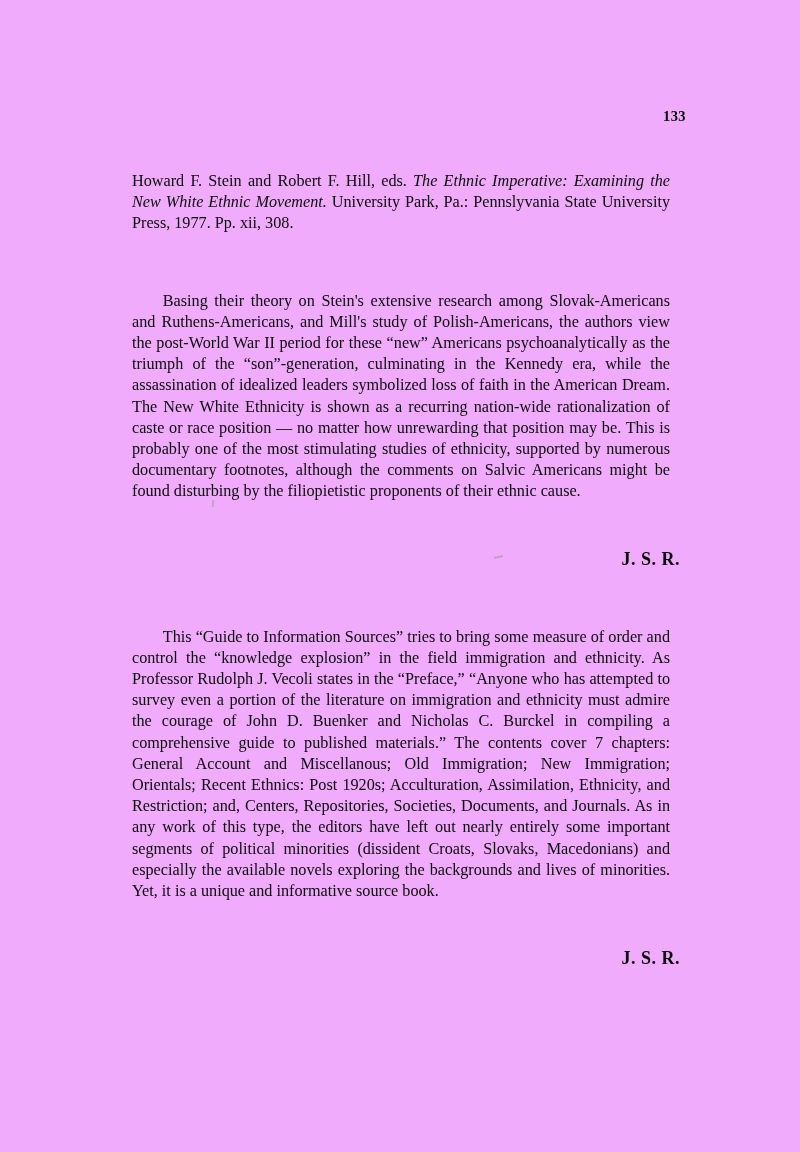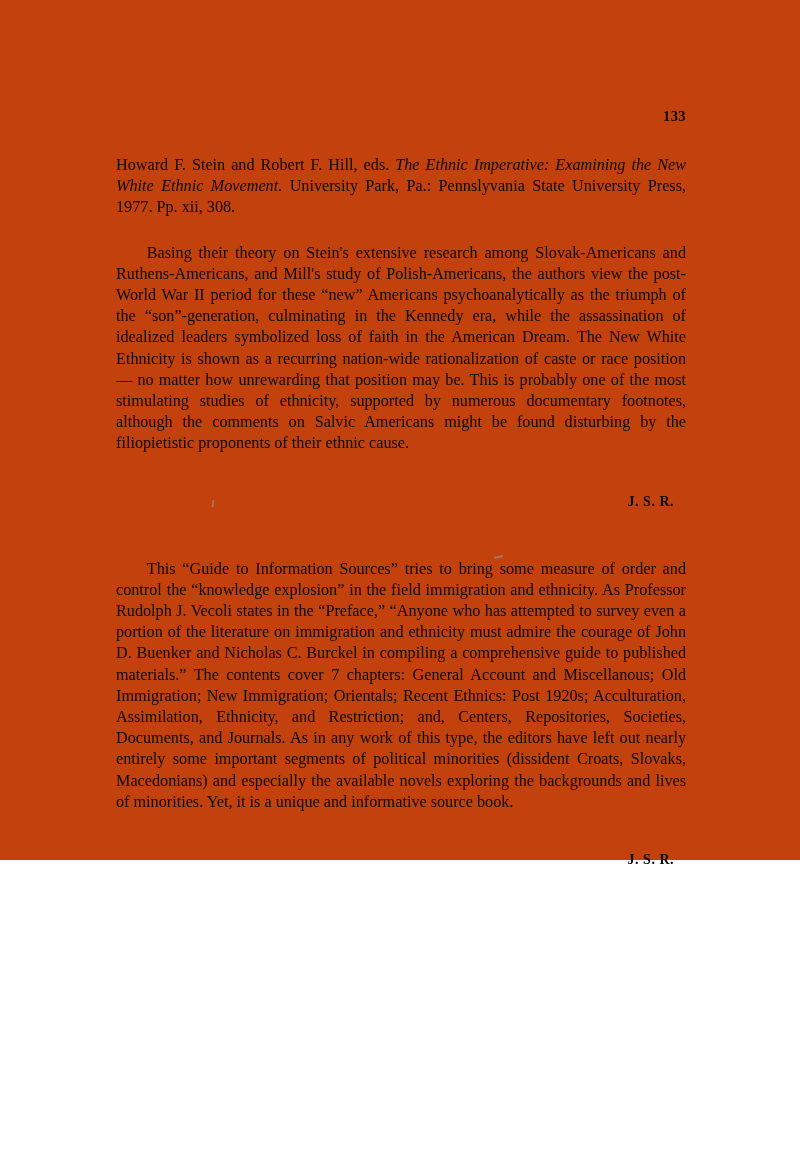--- a/index.html
+++ b/index.html
@@ -14,22 +14,22 @@
     font-family: "Liberation Serif", "DejaVu Serif", serif;
     color: #0a0a0a;
     position: relative;
     overflow: hidden;
   }
 
   .page {
     position: absolute;
     left: 0; top: 0;
     width: 800px;
-    height: 860px;
-    background: #c2410c;
+    height: 1152px;
+    background: #f0abfc;
   }
 
   
   .folio {
     position: absolute;
     top: 108px;
     left: 116px;
     width: 570px;
     text-align: right;
     font-size: 14.5px;
@@ -42,42 +42,42 @@
     position: absolute;
     left: 116px;
     top: 155px;
     width: 570px;
   }
 
   .review { margin: 0; }
 
   .citation,
   .para {
-    margin: 0;
+    margin: 16px;
     font-size: 16.2px;
     line-height: 21.2px;
     text-align: justify;
     text-justify: inter-word;
     hyphens: none;
     -webkit-hyphens: none;
   }
 
   .citation { text-indent: 0; }
   .para { text-indent: 1.9em; }
 
   
   .gap-lg  { height: 24px; }
   .gap-sm  { height: 0px; }
   .gap-sig { height: 26px; }
 
   .italic { font-style: italic; }
 
   .signature {
-    margin: 10px;
-    font-size: 14px;
+    margin: 4px;
+    font-size: 18px;
     line-height: 21px;
     text-align: right;
     font-weight: bold;
     letter-spacing: 0.5px;
     padding-right: 2px;
   }
 
   
   .sep-after-sig-1 { height: 37px; }
   .sep-after-sig-2 { height: 70px; }

